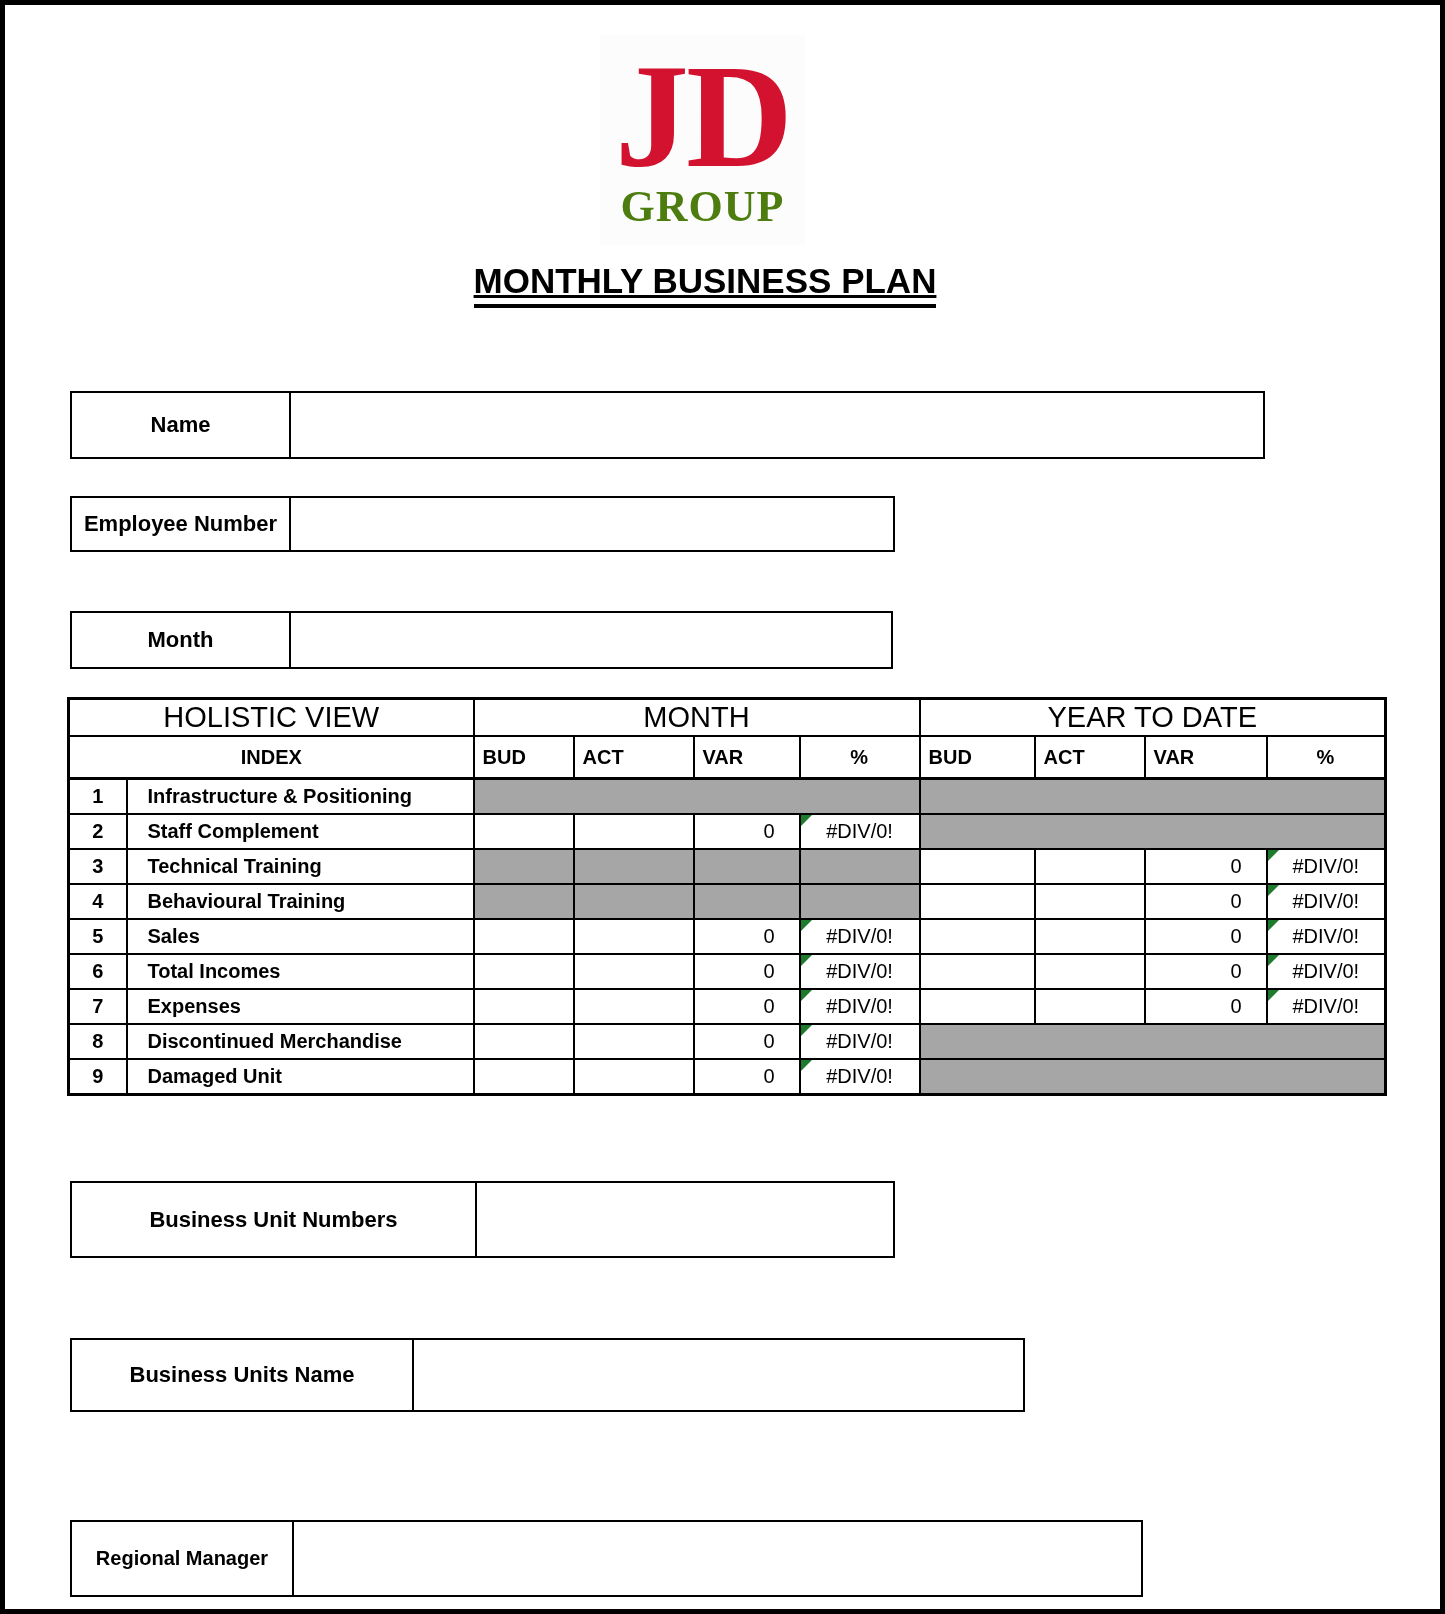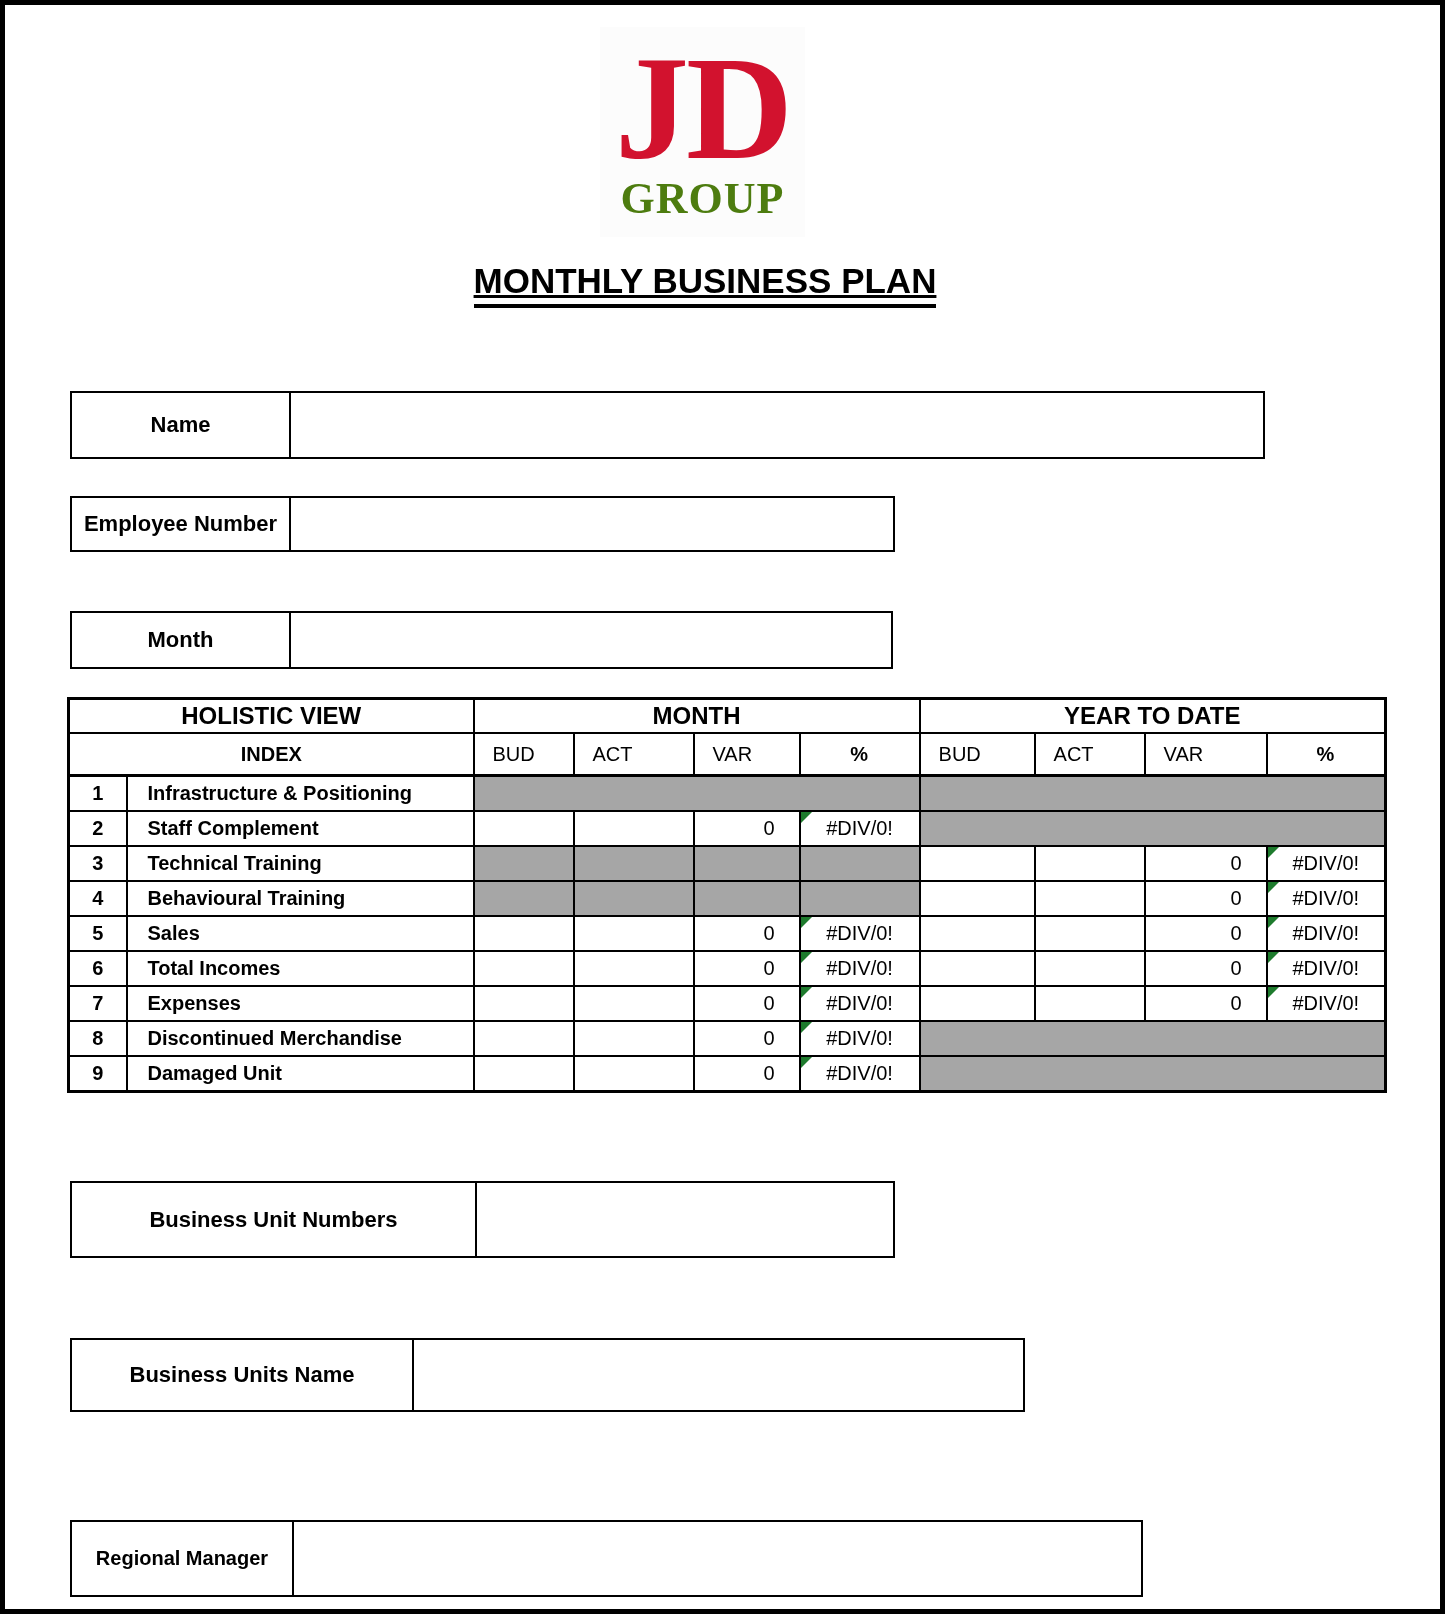--- a/index.html
+++ b/index.html
@@ -9,21 +9,21 @@
     box-sizing:border-box;
     border:5px solid #000;
     background:#fff;
     font-family:"Liberation Sans",sans-serif;
     color:#000;
     overflow:hidden;
   }
 
   
   .logo{
-    position:absolute;left:595px;top:22px;width:205px;height:210px;
+    position:absolute;left:595px;top:30px;width:205px;height:210px;
     background:#fcfcfc;
     display:flex;flex-direction:column;align-items:center;justify-content:center;
   }
   .logo .jd{
     font-family:"Liberation Serif",serif;font-weight:700;
     font-size:148px;line-height:.88;letter-spacing:-3px;
     color:#d2122e;
   }
   .logo .grp{
     font-family:"Liberation Serif",serif;font-weight:700;
@@ -61,24 +61,24 @@
   
   table.hv{
     position:absolute;left:62px;top:692px;width:1317px;
     border-collapse:collapse;table-layout:fixed;
     border:3px solid #000;
   }
   table.hv td{
     border:2px solid #000;height:31px;
     font-size:20px;vertical-align:middle;overflow:hidden;white-space:nowrap;
   }
-  tr.h1 td{height:30px;font-size:24px;font-weight:700;text-align:center;margin-top:27px;}
+  tr.h1 td{height:30px;font-size:29px;font-weight:400;text-align:center;margin-top:27px;}
   tr.h2 td{height:38px;border-bottom:3px solid #000;}
   td.idx{font-size:24px;font-weight:700;text-align:center;border-radius:14px;}
-  td.colh{font-size:21px;font-weight:400;text-align:left;padding-left:18px;}
+  td.colh{font-size:21px;font-weight:700;text-align:left;padding-left:8px;}
   td.pcth{font-size:21px;font-weight:700;text-align:center;padding-left:0;}
   td.n{font-weight:700;text-align:center;}
   td.lbl{font-weight:700;text-align:left;padding-left:20px;margin-left:40px;}
   td.g{background:#a6a6a6;}
   td.bL{border-left:3px solid #000;}
   td.wt{border-top:2px solid #fff;}
   td.num{text-align:right;padding-right:24px;font-weight:400;}
   td.err{text-align:center;font-weight:400;position:relative;}
   .tri{
     position:absolute;top:0;left:0;width:0;height:0;

